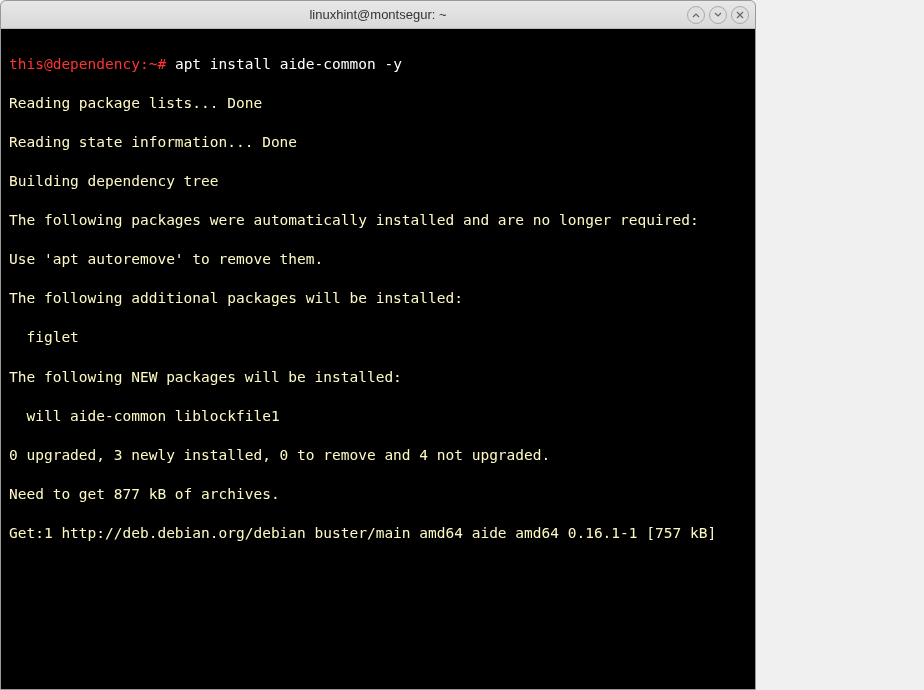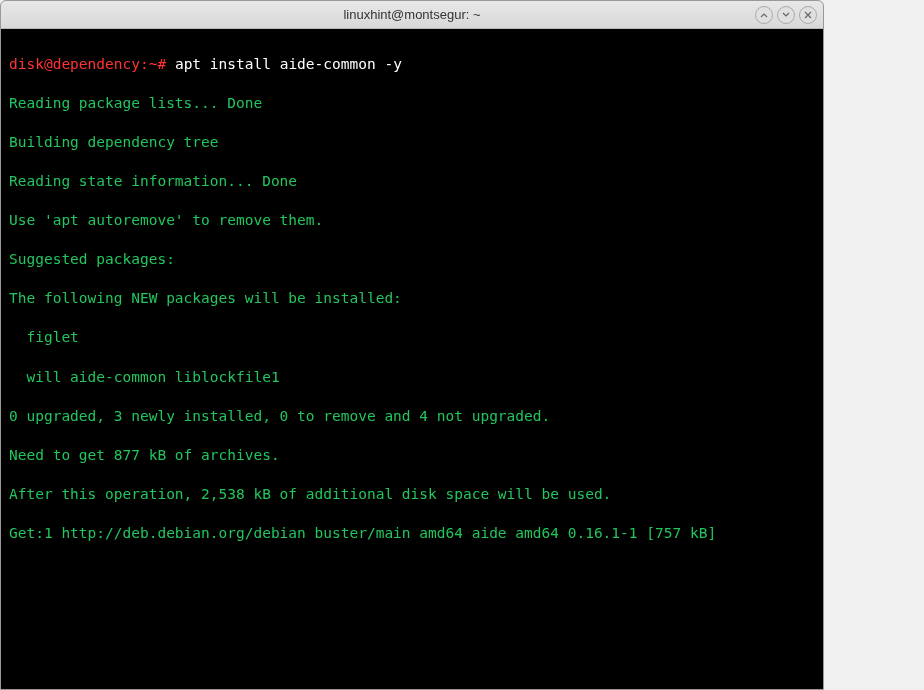--- a/index.html
+++ b/index.html
@@ -8,21 +8,21 @@
       box-sizing: border-box;
     }
     body {
       font-family: Arial, sans-serif;
       background: #f0f0f0;
       width: 924px;
       height: 690px;
       overflow: hidden;
     }
     .window {
-      width: 824px;
+      width: 756px;
       height: 690px;
       background: #dcdcdc;
       border: 1px solid #999;
       border-radius: 6px 6px 0 0;
       display: flex;
       flex-direction: column;
     }
     .titlebar {
       height: 28px;
       background: linear-gradient(to bottom, #e8e8e8, #d8d8d8);
@@ -68,21 +68,21 @@
       overflow: hidden;
       white-space: pre;
     }
     .prompt-root {
       color: #ff3333;
     }
     .command {
       color: #ffffff;
     }
     .output {
-      color: #22c55e;
+      color: #fef9c3;
     }
     .line {
       display: block;
     }
   </style>
 </head>
 <body>
 
 <div class="window">
   <div class="titlebar">
@@ -99,32 +99,32 @@
           </svg>
       </div>
       <div class="window-btn">
         <svg width="8" height="8" viewBox="0 0 8 8">
             <path d="M1 1 L7 7 M7 1 L1 7" stroke="#666" stroke-width="1.2"></path>
           </svg>
       </div>
     </div>
   </div>
   <div class="terminal">
-<span class="line"><span class="prompt-root">disk</span><span class="prompt-root">@</span><span class="prompt-root">dependency</span><span class="prompt-root">:~#</span><span class="command"> apt install aide-common -y</span></span>
+<span class="line"><span class="prompt-root">this</span><span class="prompt-root">@</span><span class="prompt-root">dependency</span><span class="prompt-root">:~#</span><span class="command"> apt install aide-common -y</span></span>
 <span class="line output">Reading package lists... Done</span>
+<span class="line output">Reading state information... Done</span>
 <span class="line output">Building dependency tree</span>
-<span class="line output">Reading state information... Done</span>
+<span class="line output">The following packages were automatically installed and are no longer required:</span>
 <span class="line output">Use 'apt autoremove' to remove them.</span>
-<span class="line output">Suggested packages:</span>
+<span class="line output">The following additional packages will be installed:</span>
+<span class="line output">  figlet</span>
 <span class="line output">The following NEW packages will be installed:</span>
-<span class="line output">  figlet</span>
 <span class="line output">  will aide-common liblockfile1</span>
 <span class="line output">0 upgraded, 3 newly installed, 0 to remove and 4 not upgraded.</span>
 <span class="line output">Need to get 877 kB of archives.</span>
-<span class="line output">After this operation, 2,538 kB of additional disk space will be used.</span>
 <span class="line output">Get:1 http://deb.debian.org/debian buster/main amd64 aide amd64 0.16.1-1 [757 kB]</span>
 
 
 
 
 
 
 
 
 

